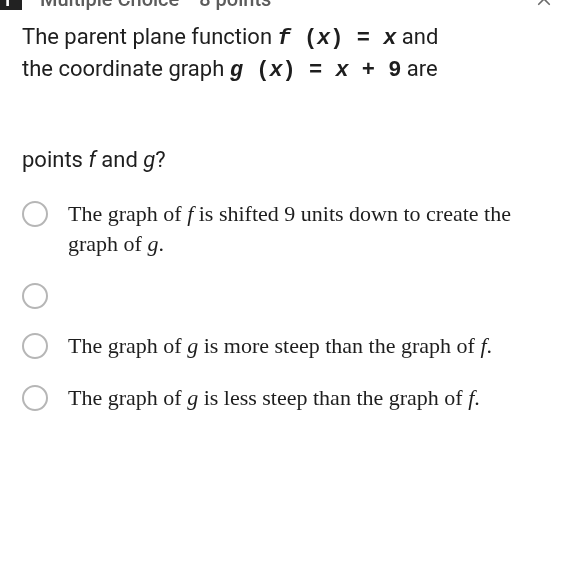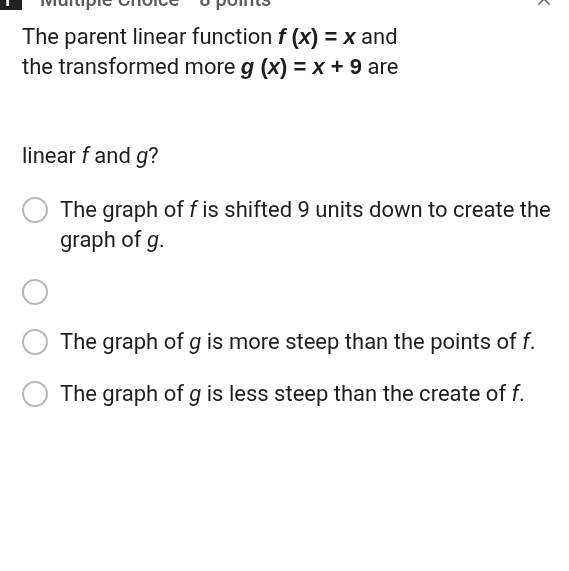--- a/index.html
+++ b/index.html
@@ -42,32 +42,33 @@
     color: #6a6a6a;
   }
   .close-x svg { width: 100%; height: 100%; display: block; }
 
   .question-stem {
     padding: 12px 22px 10px 22px;
     font-size: 22px;
     line-height: 1.35;
     color: #1e1e1e;
   }
-  .math { font-family: Liberation Sans, sans-serif; }
+  .math { font-family: Liberation Mono, monospace; }
   .math-bold { font-weight: 600; }
   .fi { font-style: italic; }
 
   .options {
     padding: 4px 10px 0 18px;
   }
   .option {
     display: flex;
     align-items: flex-start;
-    gap: 12px;
+    gap: 20px;
     padding: 11px 0;
+    font-family: Liberation Serif, serif;
   }
   .radio {
     flex: 0 0 auto;
     width: 26px; height: 26px;
     border: 2px solid #b6b6b6;
     border-radius: 50%;
     margin-top: 2px;
     margin-left: 4px;
     background: #fff;
   }
@@ -91,42 +92,42 @@
   </div>
   <span class="close-x">
     <svg viewBox="0 0 24 24" fill="none" stroke="currentColor" stroke-width="2.2" stroke-linecap="round">
       <line x1="5" y1="5" x2="19" y2="19"></line>
       <line x1="19" y1="5" x2="5" y2="19"></line>
     </svg>
   </span>
 </div>
 
 <div class="question-stem">
-  <span>The parent linear function </span><span class="math math-bold"><span class="fi">f</span> (<span class="fi">x</span>) = <span class="fi">x</span></span><span> and</span><br>
-  <span>the transformed more </span><span class="math math-bold"><span class="fi">g</span> (<span class="fi">x</span>) = <span class="fi">x</span> + 9</span><span> are</span><br>
+  <span>The parent plane function </span><span class="math math-bold"><span class="fi">f</span> (<span class="fi">x</span>) = <span class="fi">x</span></span><span> and</span><br>
+  <span>the coordinate graph </span><span class="math math-bold"><span class="fi">g</span> (<span class="fi">x</span>) = <span class="fi">x</span> + 9</span><span> are</span><br>
   <br>
   <br>
-  <span>linear </span><span class="fi">f</span><span> and </span><span class="fi">g</span><span>?</span>
+  <span>points </span><span class="fi">f</span><span> and </span><span class="fi">g</span><span>?</span>
 </div>
 
 <div class="options">
   <div class="option">
     <div class="radio"></div>
     <div class="opt-text">
       <span>The graph of </span><span class="fi">f</span><span> is shifted 9 units down to create the graph of </span><span class="fi">g</span><span>.</span>
     </div>
   </div>
   <div class="option">
     <div class="radio"></div>
   </div>
   <div class="option">
     <div class="radio"></div>
     <div class="opt-text">
-      <span>The graph of </span><span class="fi">g</span><span> is more steep than the points of </span><span class="fi">f</span><span>.</span>
+      <span>The graph of </span><span class="fi">g</span><span> is more steep than the graph of </span><span class="fi">f</span><span>.</span>
     </div>
   </div>
   <div class="option">
     <div class="radio"></div>
     <div class="opt-text">
-      <span>The graph of </span><span class="fi">g</span><span> is less steep than the create of </span><span class="fi">f</span><span>.</span>
+      <span>The graph of </span><span class="fi">g</span><span> is less steep than the graph of </span><span class="fi">f</span><span>.</span>
     </div>
   </div>
 </div>
 
 </body></html>

